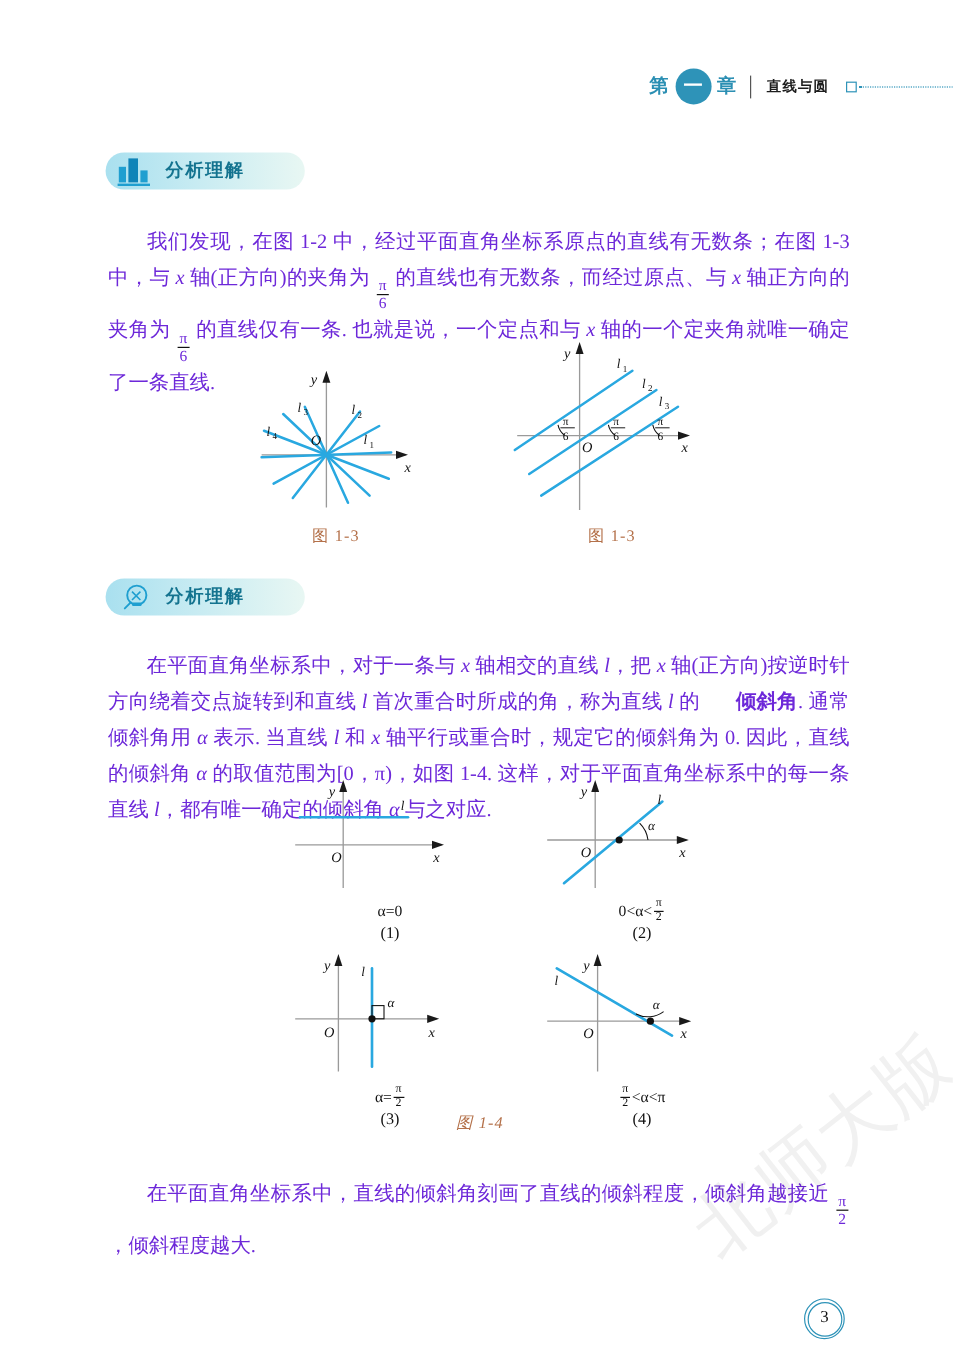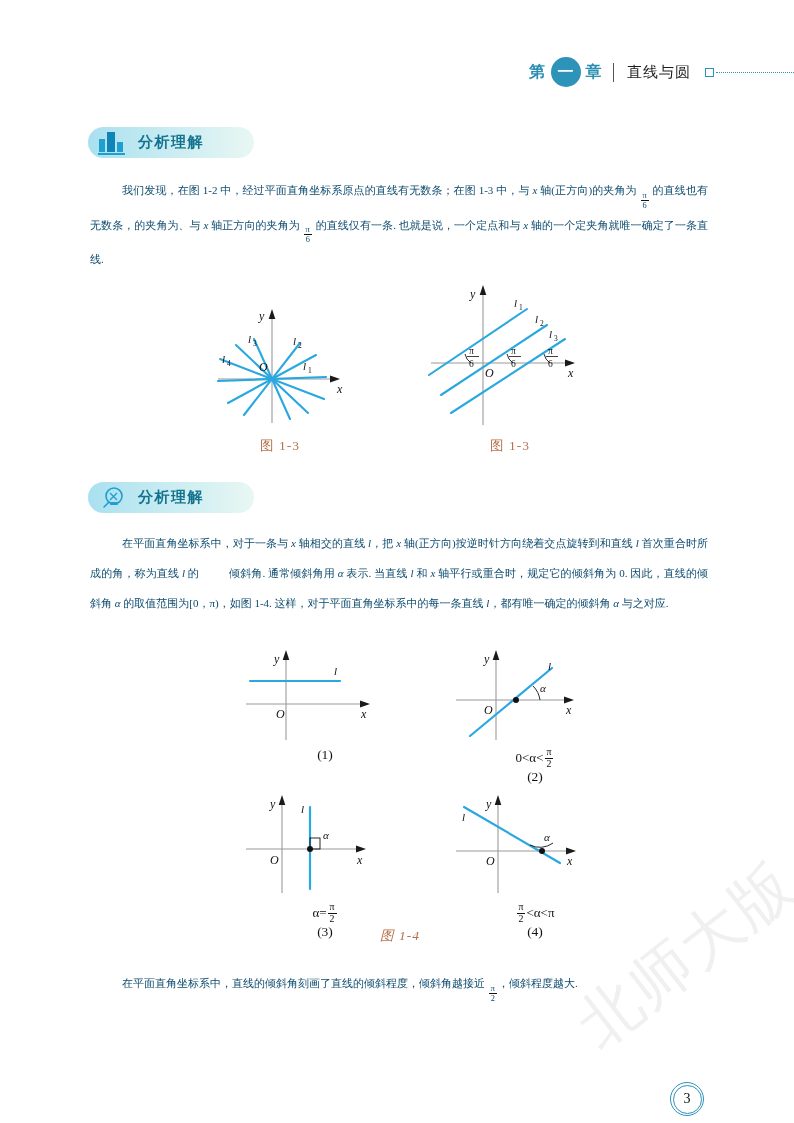--- a/index.html
+++ b/index.html
@@ -52,22 +52,22 @@
     font-weight: bold;
     margin: 0 1px;
   }
   .chap-sep {
     width: 1px;
     height: 19px;
     background: #555;
     margin: 0 9px 0 7px;
   }
   .chap-title {
-    font-size: 15px;
-    font-weight: normal;
+    font-size: 12px;
+    font-weight: bold;
     color: #1d1d1d;
     letter-spacing: 1px;
   }
   .hdr-dot {
     width: 7px;
     height: 7px;
     background: #ffffff;
     border: 1.6px solid #2e93b8;
     margin-left: 14px;
     margin-right: 2px;
@@ -113,28 +113,29 @@
   .bar.b3 { left: 19px; width: 6px;  height: 10px; }
   .bar-underline {
     position: absolute; left: 0; bottom: 0; width: 27px; height: 2px; background: #1f9fd0;
   }
 
   
   .para {
     position: absolute;
     left: 90px;
     width: 618px;
-    font-size: 11px;
+    font-size: 17px;
     line-height: 30px;
     text-align: justify;
-    color: #0c4a6e;
+    color: #6d28d9;
+    margin-top: 12px;
   }
   .para .ind { display: inline-block; width: 32px; }
   .mi { font-style: italic; font-family: "Liberation Serif","DejaVu Serif",serif; }
-  .bold-term { font-weight: normal; padding-left: 30px; }
+  .bold-term { font-weight: bold; padding-left: 30px; }
   .frac {
     display: inline-flex;
     flex-direction: column;
     align-items: center;
     vertical-align: -0.42em;
     font-size: 0.76em;
     line-height: 1.08;
     margin: 0 1px;
   }
   .frac .num { padding: 0 2px; }
@@ -221,21 +222,21 @@
       <span class="bar b3"></span>
     <span class="bar-underline"></span>
   </span>
   <span class="banner-label">分析理解</span>
 </div>
 
 <div class="para" style="top:175px">
   <span class="ind"></span><span>我们发现，在图 1-2 中，经过平面直角坐标系原点的直线有无数条；在图 1-3 中，与 </span><span class="mi">x</span><span> 轴(正方向)的夹角为 </span><span class="frac">
       <span class="num">π</span>
       <span class="den">6</span>
-    </span><span> 的直线也有无数条，的夹角为、与 </span><span class="mi">x</span><span> 轴正方向的夹角为 </span><span class="frac">
+    </span><span> 的直线也有无数条，而经过原点、与 </span><span class="mi">x</span><span> 轴正方向的夹角为 </span><span class="frac">
       <span class="num">π</span>
       <span class="den">6</span>
     </span><span> 的直线仅有一条. 也就是说，一个定点和与 </span><span class="mi">x</span><span> 轴的一个定夹角就唯一确定了一条直线.</span>
 </div>
 
 <div class="fig" style="left:200px; top:283px; width:160px; height:150px;">
   <svg width="160" height="150" viewBox="0 0 160 150">
 
     <line x1="18" y1="96" x2="138" y2="96" stroke="#9a9a9a" stroke-width="1.1"></line>
     <line x1="72" y1="30" x2="72" y2="140" stroke="#9a9a9a" stroke-width="1.1"></line>
@@ -327,20 +328,21 @@
     <line x1="6" y1="56" x2="128" y2="56" stroke="#9a9a9a" stroke-width="1.1"></line>
     <line x1="46" y1="6" x2="46" y2="92" stroke="#9a9a9a" stroke-width="1.1"></line>
     <polygon points="130,56 120,52.6 120,59.4" fill="#1a1a1a"></polygon>
     <polygon points="46,2 42.7,12 49.3,12" fill="#1a1a1a"></polygon>
     <line x1="10" y1="33" x2="100" y2="33" stroke="#29a8e0" stroke-width="2.2" stroke-linecap="round"></line>
     <text x="94" y="27" font-size="11" font-style="italic" font-family="Liberation Serif, serif" fill="#111">l</text>
     <text x="36" y="70" font-size="12" font-style="italic" font-family="Liberation Serif, serif" fill="#111">O</text>
     <text x="121" y="70" font-size="12" font-style="italic" font-family="Liberation Serif, serif" fill="#111">x</text>
     <text x="34" y="15" font-size="12" font-style="italic" font-family="Liberation Serif, serif" fill="#111">y</text>
   </svg>
+  <div class="cond">α=0</div>
   <div class="subcap">(1)</div>
 </div>
 
 <div class="fig" style="left:450px; top:648px; width:170px;">
   <svg width="170" height="95" viewBox="0 0 170 95">
     <line x1="6" y1="52" x2="122" y2="52" stroke="#9a9a9a" stroke-width="1.1"></line>
     <line x1="46" y1="6" x2="46" y2="92" stroke="#9a9a9a" stroke-width="1.1"></line>
     <polygon points="124,52 114,48.6 114,55.4" fill="#1a1a1a"></polygon>
     <polygon points="46,2 42.7,12 49.3,12" fill="#1a1a1a"></polygon>
     <line x1="20" y1="88" x2="102" y2="20" stroke="#29a8e0" stroke-width="2.2" stroke-linecap="round"></line>

